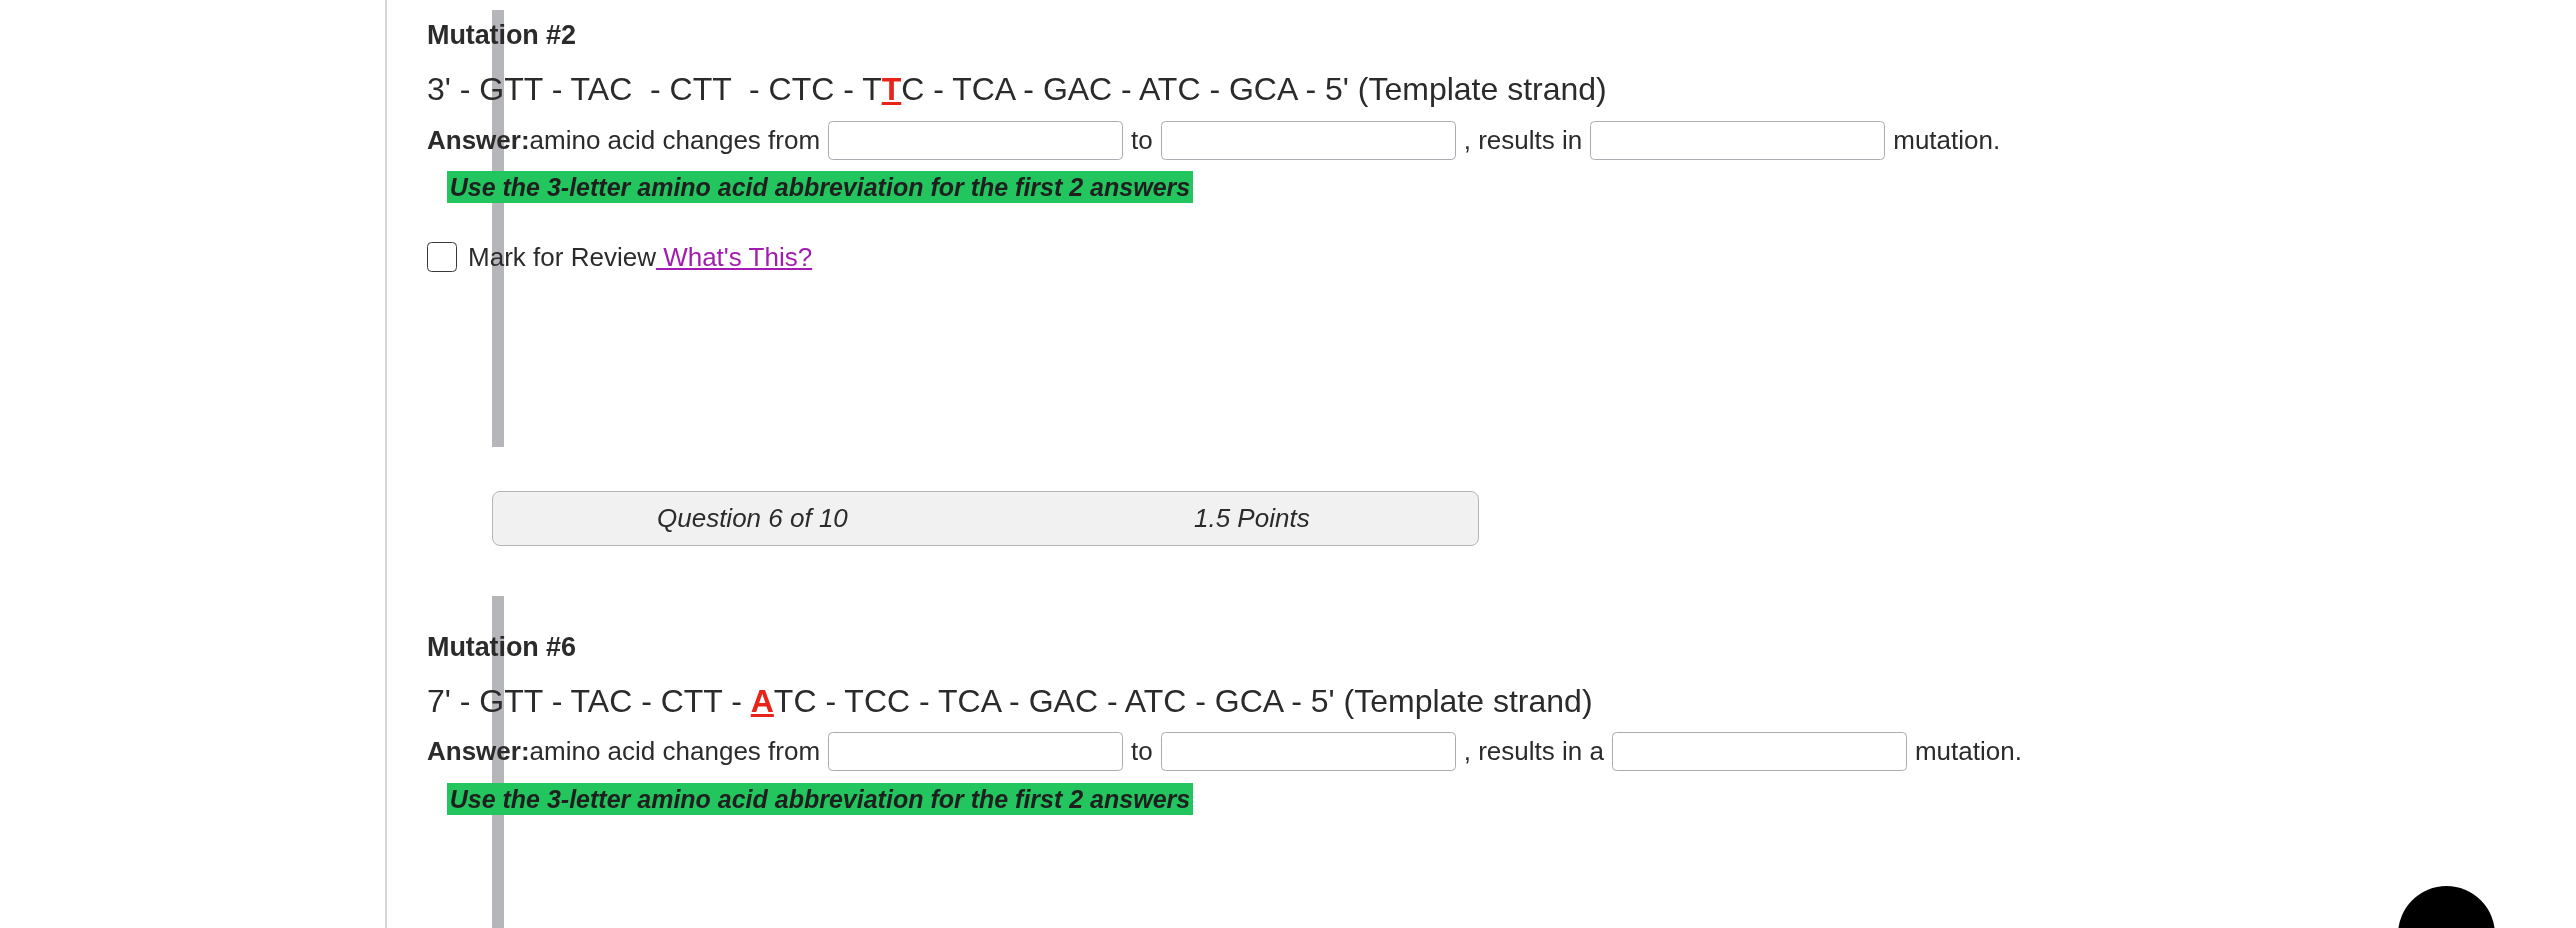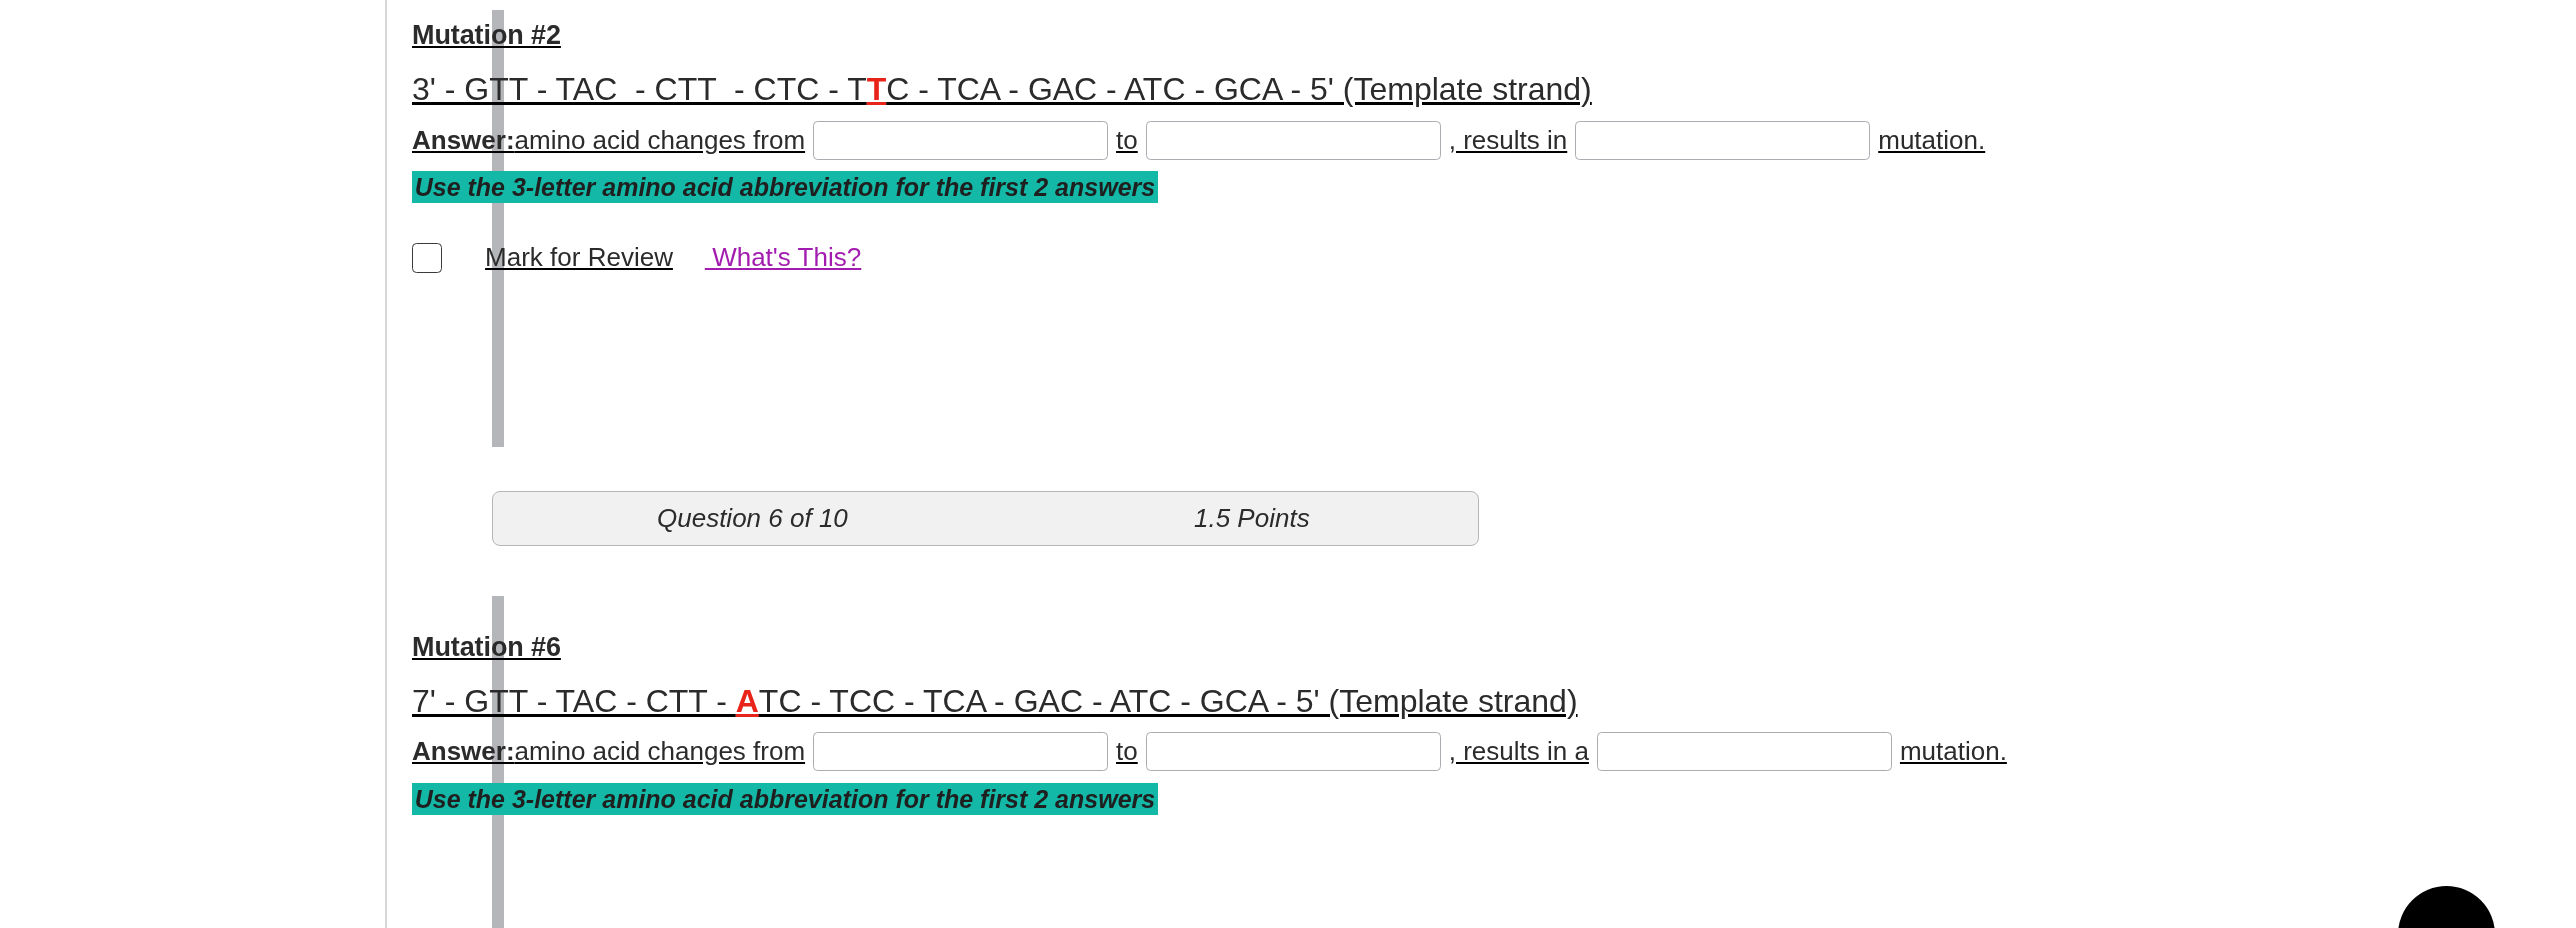--- a/index.html
+++ b/index.html
@@ -35,22 +35,21 @@
     position: absolute;
     left: 385px;
     top: 0;
     width: 2191px;
     height: 928px;
   }
 
   
   .q-block {
     position: absolute;
-    padding-left: 27px;
-    text-decoration: underline;
+    padding-left: 42px;
   }
   .q-rail {
     position: absolute;
     left: 107px;
     width: 11.6px;
     background: #b4b6b9;
   }
 
   .q-title {
     font-size: 27px;
@@ -90,37 +89,37 @@
     font-size: 23px;
     color: #2b2b2b;
     padding: 0 7.2px;
     margin: 0 8px;
   }
   .txtbox.w-aa   { width: 295px; }
   .txtbox.w-type { width: 295px; }
 
   .hint {
     display: inline-block;
-    background: #14b8a6;
+    background: #22c55e;
     color: #1f1f1f;
     font-size: 25px;
     font-style: italic;
     font-weight: 600;
     line-height: 1.22;
     padding: 0.9px 2.7px;
+    margin-left: 20px;
   }
 
   
   .review-row {
     display: flex;
-    align-items: center;
+    align-items: flex-start;
     font-size: 26px;
     color: #2b2b2b;
     white-space: pre;
-    gap: 32px;
   }
   .cbx {
     width: 29.5px;
     height: 29.5px;
     border: 1.8px solid #3a3a3a;
     border-radius: 4.5px;
     background: #fff;
     margin-right: 11.6px;
     flex: 0 0 auto;
   }

